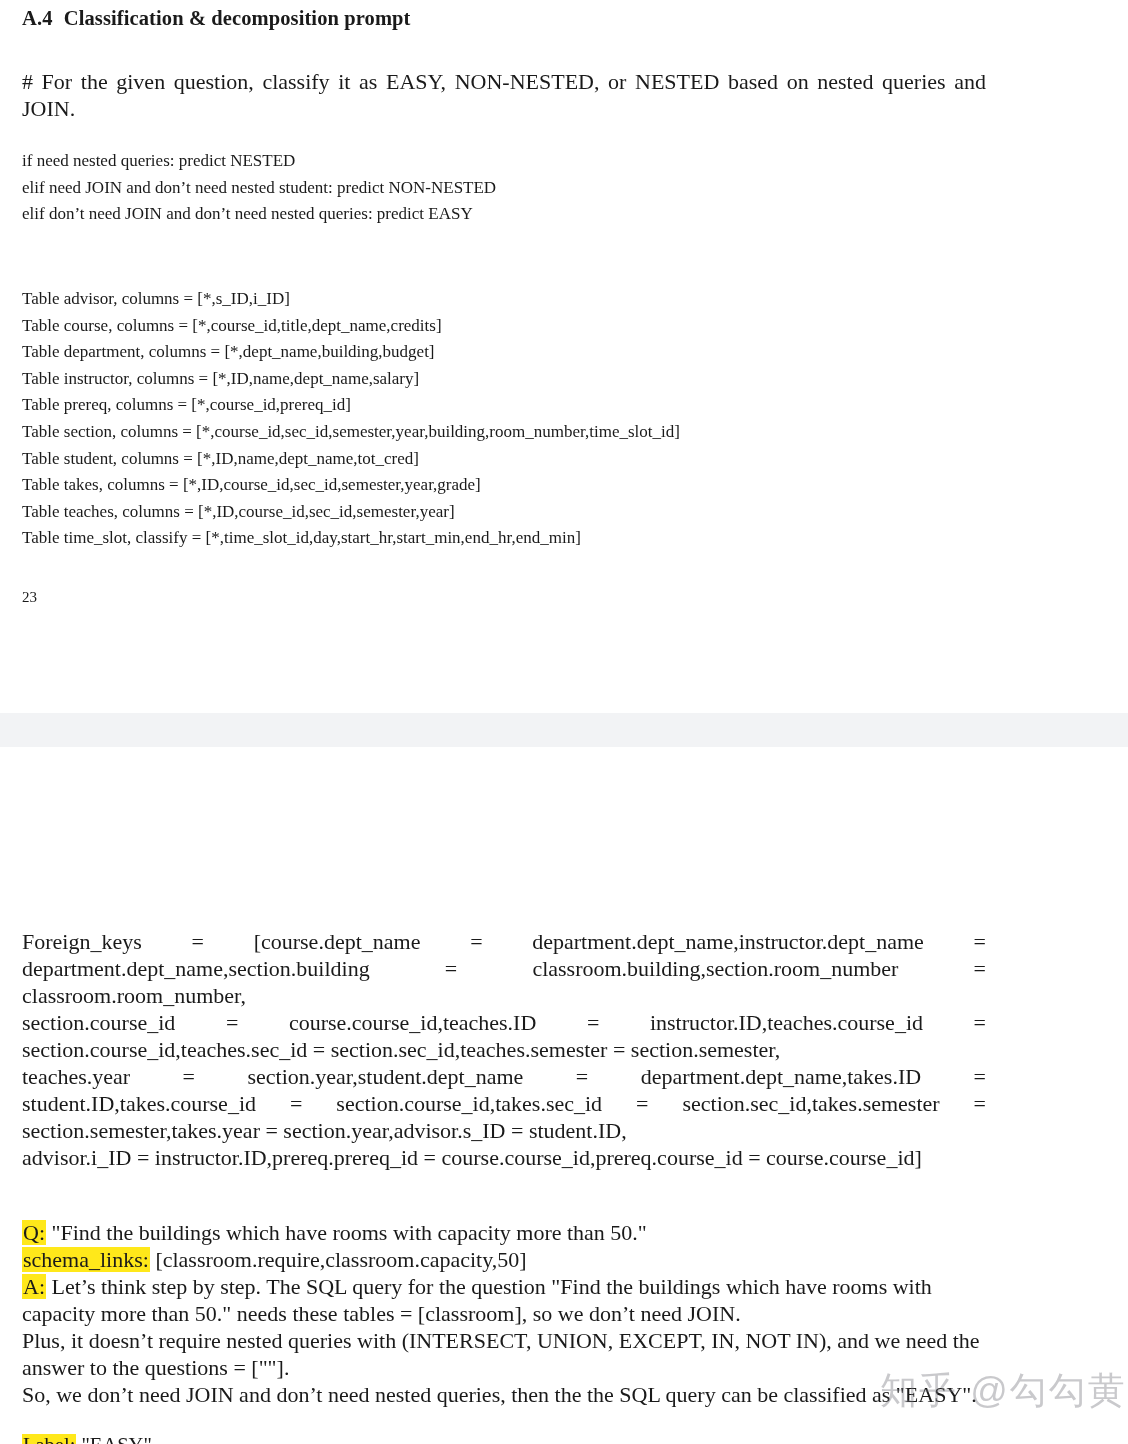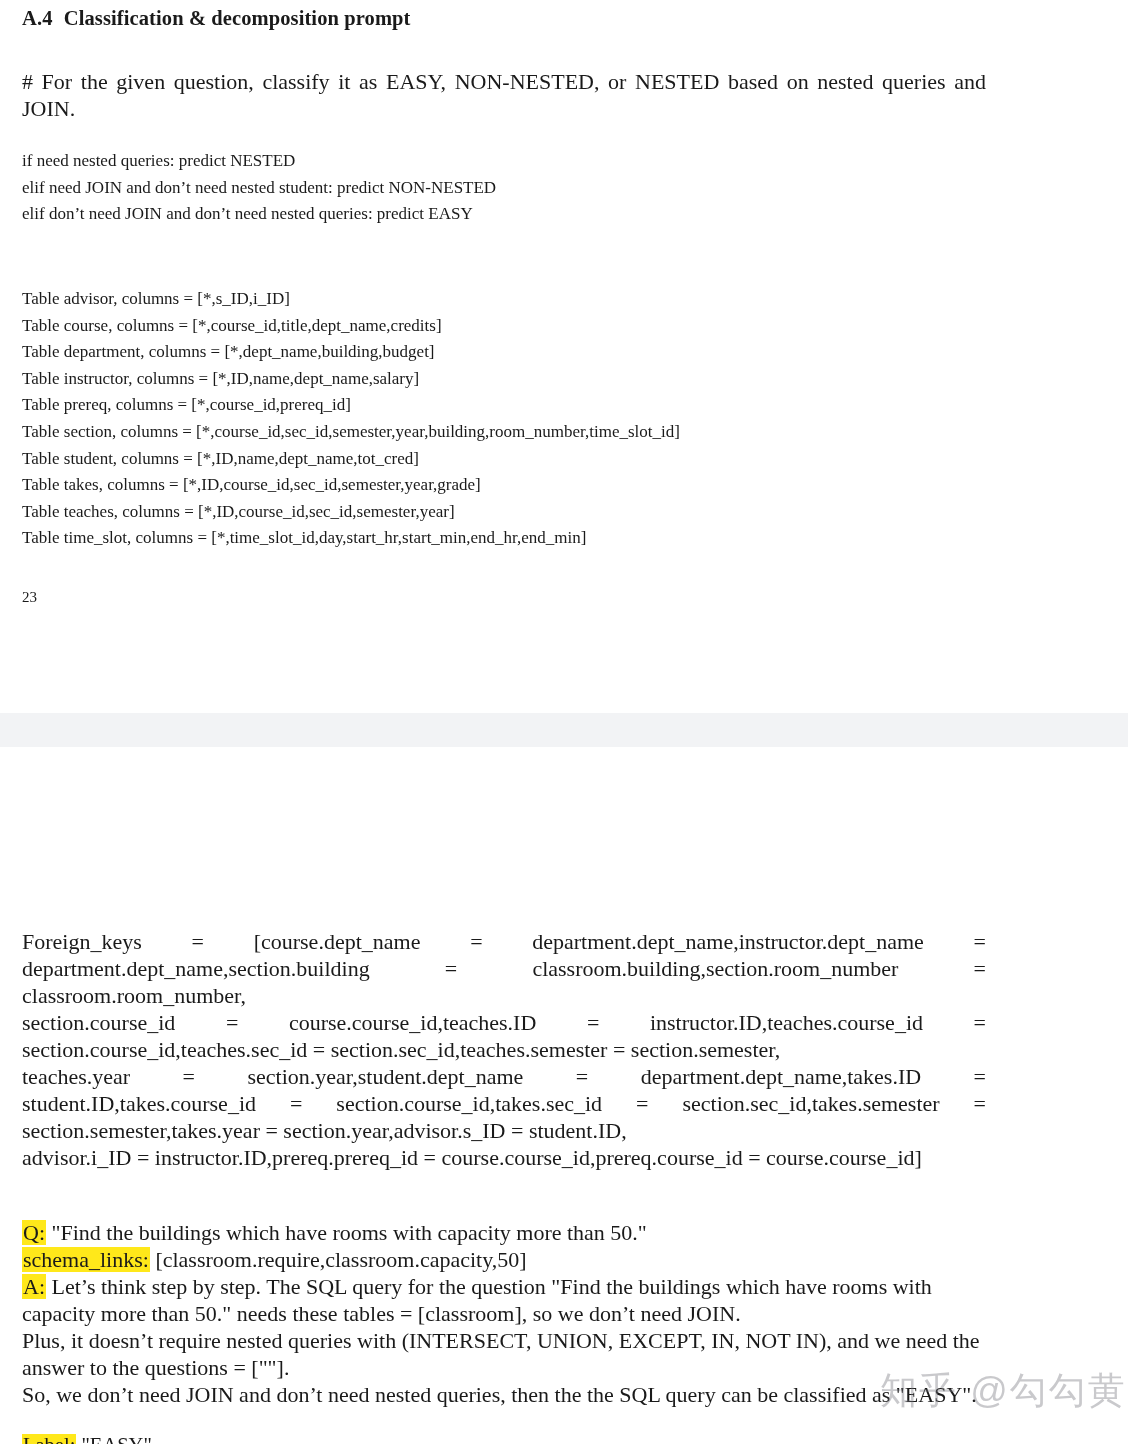--- a/index.html
+++ b/index.html
@@ -123,21 +123,21 @@
   <div class="content" style="top:254px;margin-top:32px;">
     <div class="schema-line">Table advisor, columns = [*,s_ID,i_ID]</div>
     <div class="schema-line">Table course, columns = [*,course_id,title,dept_name,credits]</div>
     <div class="schema-line">Table department, columns = [*,dept_name,building,budget]</div>
     <div class="schema-line">Table instructor, columns = [*,ID,name,dept_name,salary]</div>
     <div class="schema-line">Table prereq, columns = [*,course_id,prereq_id]</div>
     <div class="schema-line">Table section, columns = [*,course_id,sec_id,semester,year,building,room_number,time_slot_id]</div>
     <div class="schema-line">Table student, columns = [*,ID,name,dept_name,tot_cred]</div>
     <div class="schema-line">Table takes, columns = [*,ID,course_id,sec_id,semester,year,grade]</div>
     <div class="schema-line">Table teaches, columns = [*,ID,course_id,sec_id,semester,year]</div>
-    <div class="schema-line">Table time_slot, columns = [*,time_slot_id,day,start_hr,start_min,end_hr,end_min]</div>
+    <div class="schema-line">Table time_slot, classify = [*,time_slot_id,day,start_hr,start_min,end_hr,end_min]</div>
   </div>
 
   <div class="content" style="top:0;">
     <div class="pageno">23</div>
   </div>
 </div>
 
 <div class="page" id="band"></div>
 
 <div class="page" id="page-bottom">

